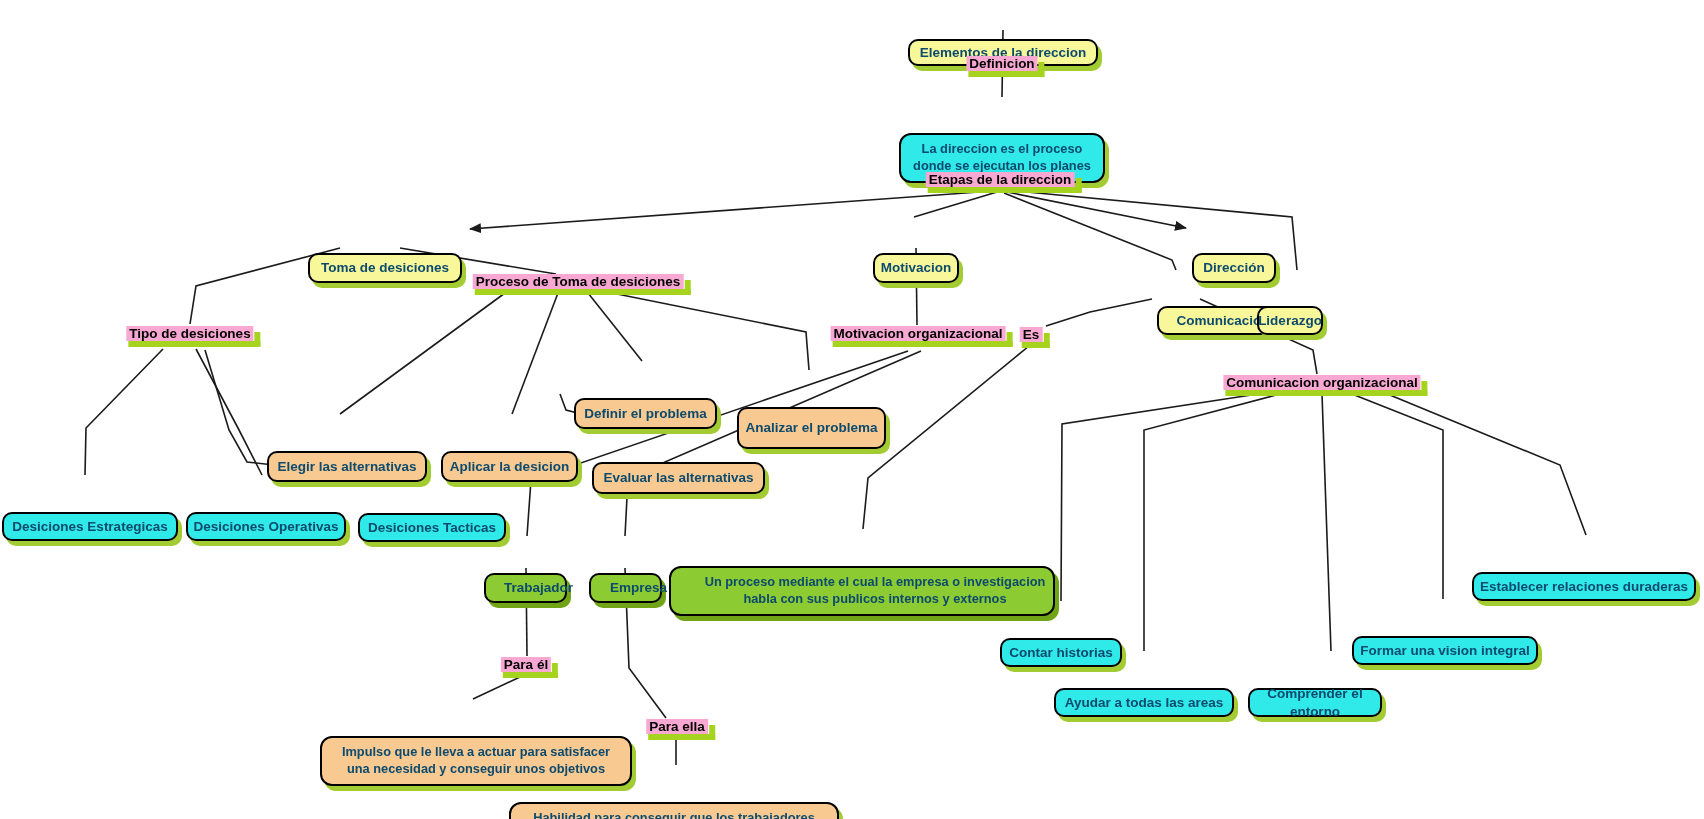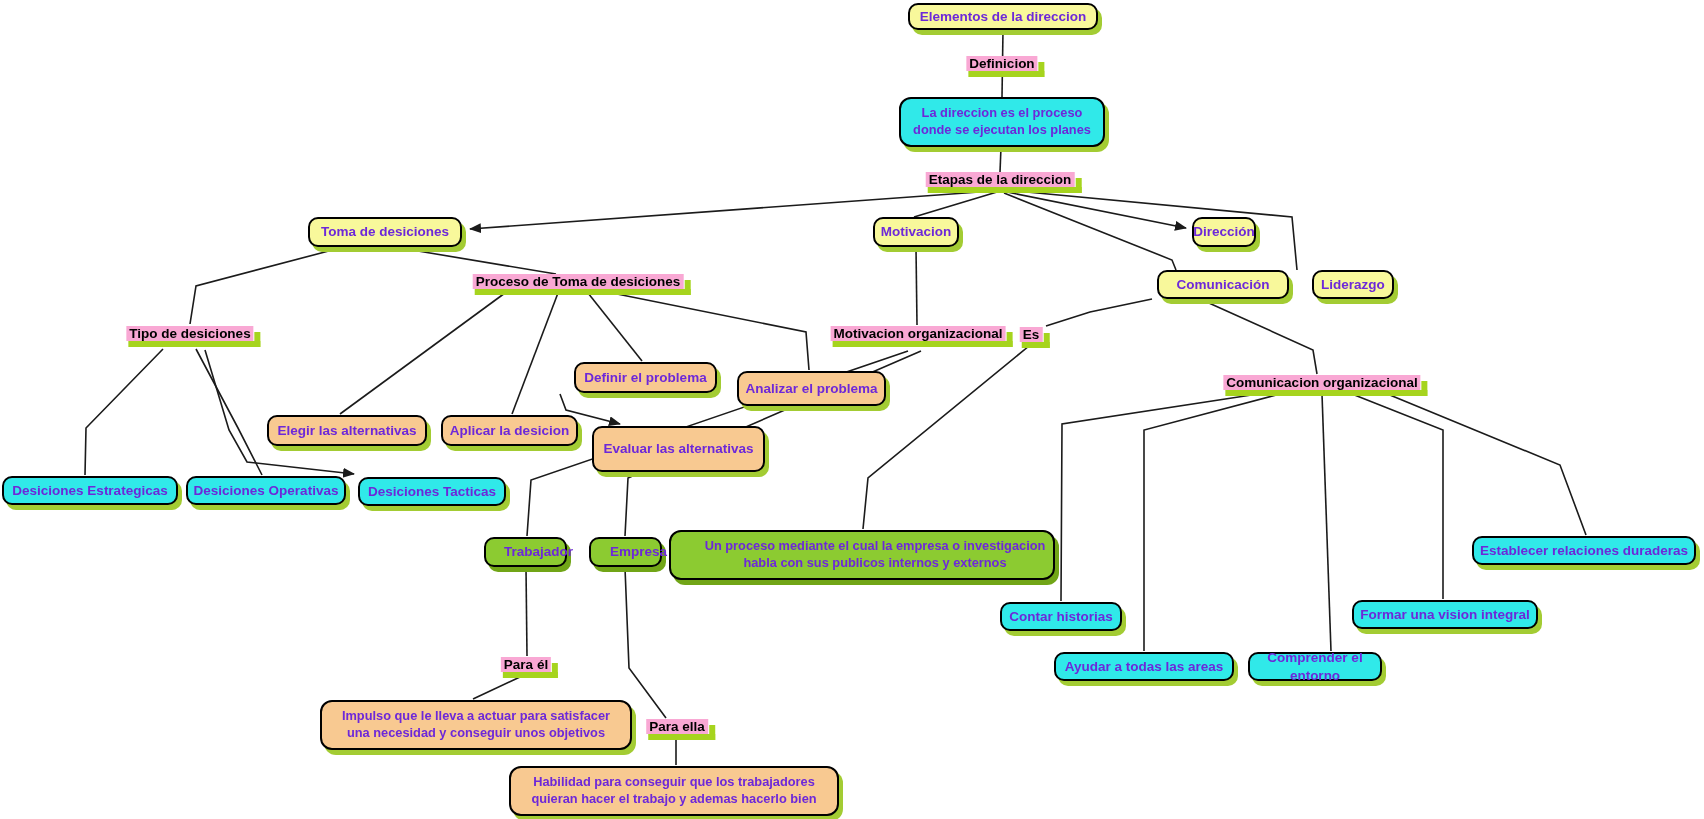--- a/index.html
+++ b/index.html
@@ -2,23 +2,23 @@
 <html><head>
 <meta charset="utf-8">
 <style>
   html,body{margin:0;padding:0;background:#ffffff;}
   body{width:1704px;height:819px;position:relative;overflow:hidden;
        font-family:"Liberation Sans",sans-serif;}
   #canvas{position:absolute;left:0;top:0;width:1704px;height:819px;}
   #edge-layer{position:absolute;left:0;top:0;}
   .edge{fill:none;stroke:#1b1b1b;stroke-width:1.6px;}
   .node{position:absolute;box-sizing:border-box;display:flex;align-items:center;
-        justify-content:center;text-align:center;font-weight:bold;color:#6d28d9;
+        justify-content:center;text-align:center;font-weight:bold;color:#0c4a6e;
         border:2px solid #000;border-radius:10px;font-size:13.5px;line-height:1.3;
-        white-space:pre-line;padding:2px 5px;}
+        white-space:pre-line;padding:2px 5px;margin-top:36px;}
   .node.multi{font-size:12.8px;border-radius:12px;}
   .topic{background:#F8F89B;box-shadow:4px 5px 0 #A3CC33;}
   .cyan{background:#30E9E9;box-shadow:4px 5px 0 #A3CC33;}
   .peach{background:#F8C991;box-shadow:4px 5px 0 #A3CC33;}
   .green{background:#8CCB31;box-shadow:4px 5px 0 #71A517;padding-left:31px;}
   .label{position:absolute;font-weight:bold;font-size:13.5px;color:#000;
          background:#f9a8d4;padding:0 3px;white-space:nowrap;
          transform:translateX(-50%);}
   .label::after{content:"";position:absolute;left:2px;right:-7px;bottom:-6px;
          height:6px;background:#A6D41E;}
@@ -68,28 +68,28 @@
         <polyline points="520,677 473,699" class="edge"></polyline>
         <polyline points="625,568 629,668 666,718" class="edge"></polyline>
         <polyline points="676,740 676,765" class="edge"></polyline>
       </g>
   </svg>
 <div class="node topic" style="left: 908px; top: 3px; width: 190px; height: 27px;">Elementos de la direccion</div>
     <div class="node cyan multi" style="left: 899px; top: 97px; width: 206px; height: 50px;">La direccion es el proceso
 donde se ejecutan los planes</div>
     <div class="node topic" style="left: 308px; top: 217px; width: 154px; height: 30px;">Toma de desiciones</div>
     <div class="node topic" style="left: 873px; top: 217px; width: 86px; height: 30px;">Motivacion</div>
-    <div class="node topic" style="left: 1192px; top: 217px; width: 64px; height: 30px;">Dirección</div>
+    <div class="node topic" style="left: 1192px; top: 217px; width: 84px; height: 30px;">Dirección</div>
     <div class="node topic" style="left: 1157px; top: 270px; width: 132px; height: 29px;">Comunicación</div>
-    <div class="node topic" style="left: 1312px; top: 270px; width: 82px; height: 29px;">Liderazgo</div>
+    <div class="node topic" style="left: 1257px; top: 270px; width: 66px; height: 29px;">Liderazgo</div>
     <div class="node peach" style="left: 574px; top: 362px; width: 143px; height: 31px;">Definir el problema</div>
-    <div class="node peach" style="left: 737px; top: 371px; width: 149px; height: 35px;">Analizar el problema</div>
+    <div class="node peach" style="left: 737px; top: 371px; width: 149px; height: 42px;">Analizar el problema</div>
     <div class="node peach" style="left: 267px; top: 415px; width: 160px; height: 31px;">Elegir las alternativas</div>
     <div class="node peach" style="left: 441px; top: 415px; width: 137px; height: 31px;">Aplicar la desicion</div>
-    <div class="node peach" style="left: 592px; top: 426px; width: 173px; height: 46px;">Evaluar las alternativas</div>
+    <div class="node peach" style="left: 592px; top: 426px; width: 173px; height: 32px;">Evaluar las alternativas</div>
     <div class="node cyan" style="left: 2px; top: 476px; width: 176px; height: 29px;">Desiciones Estrategicas</div>
     <div class="node cyan" style="left: 186px; top: 476px; width: 160px; height: 29px;">Desiciones Operativas</div>
     <div class="node cyan" style="left: 358px; top: 477px; width: 148px; height: 29px;">Desiciones Tacticas</div>
     <div class="node green" style="left: 484px; top: 537px; width: 83px; height: 30px;">Trabajador</div>
     <div class="node green" style="left: 589px; top: 537px; width: 73px; height: 30px;">Empresa</div>
     <div class="node green multi" style="left: 669px; top: 530px; width: 386px; height: 50px;">Un proceso mediante el cual la empresa o investigacion
 habla con sus publicos internos y externos</div>
     <div class="node cyan" style="left: 1472px; top: 536px; width: 224px; height: 29px;">Establecer relaciones duraderas</div>
     <div class="node cyan" style="left: 1000px; top: 602px; width: 122px; height: 29px;">Contar historias</div>
     <div class="node cyan" style="left: 1352px; top: 600px; width: 186px; height: 29px;">Formar una vision integral</div>

